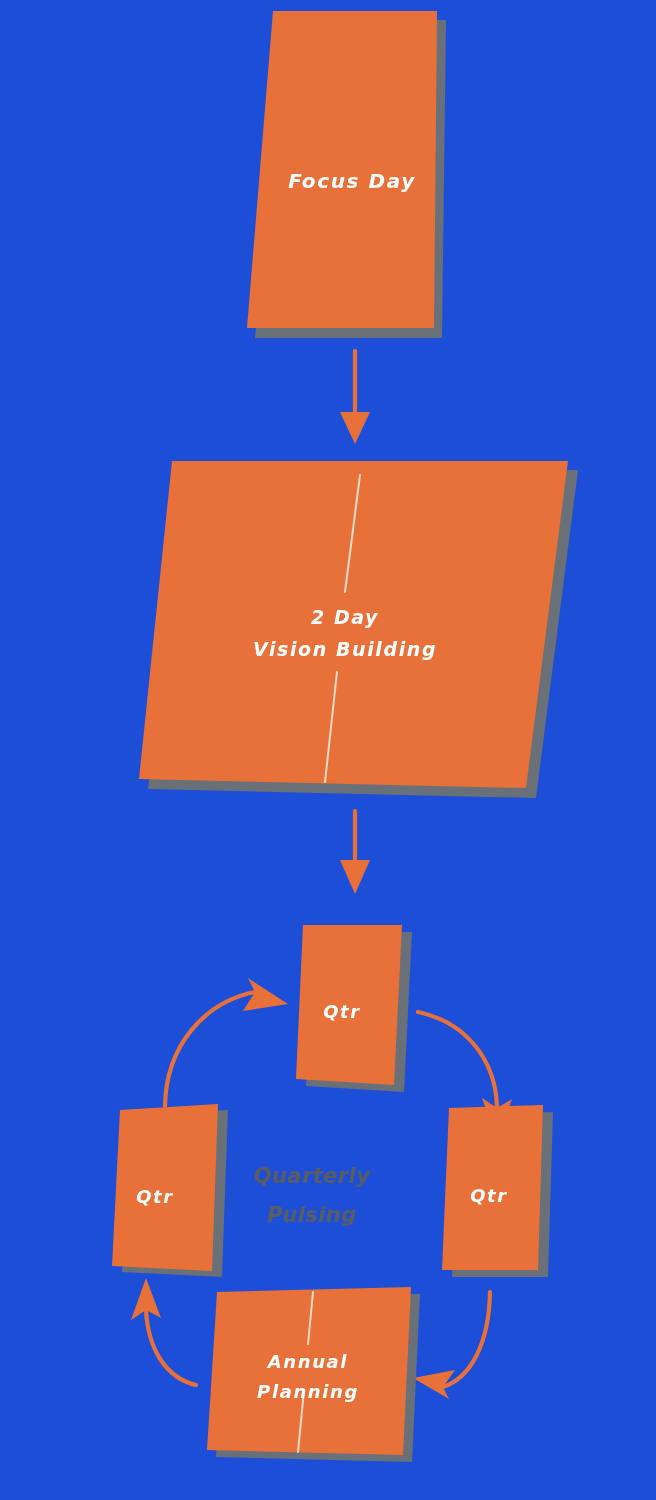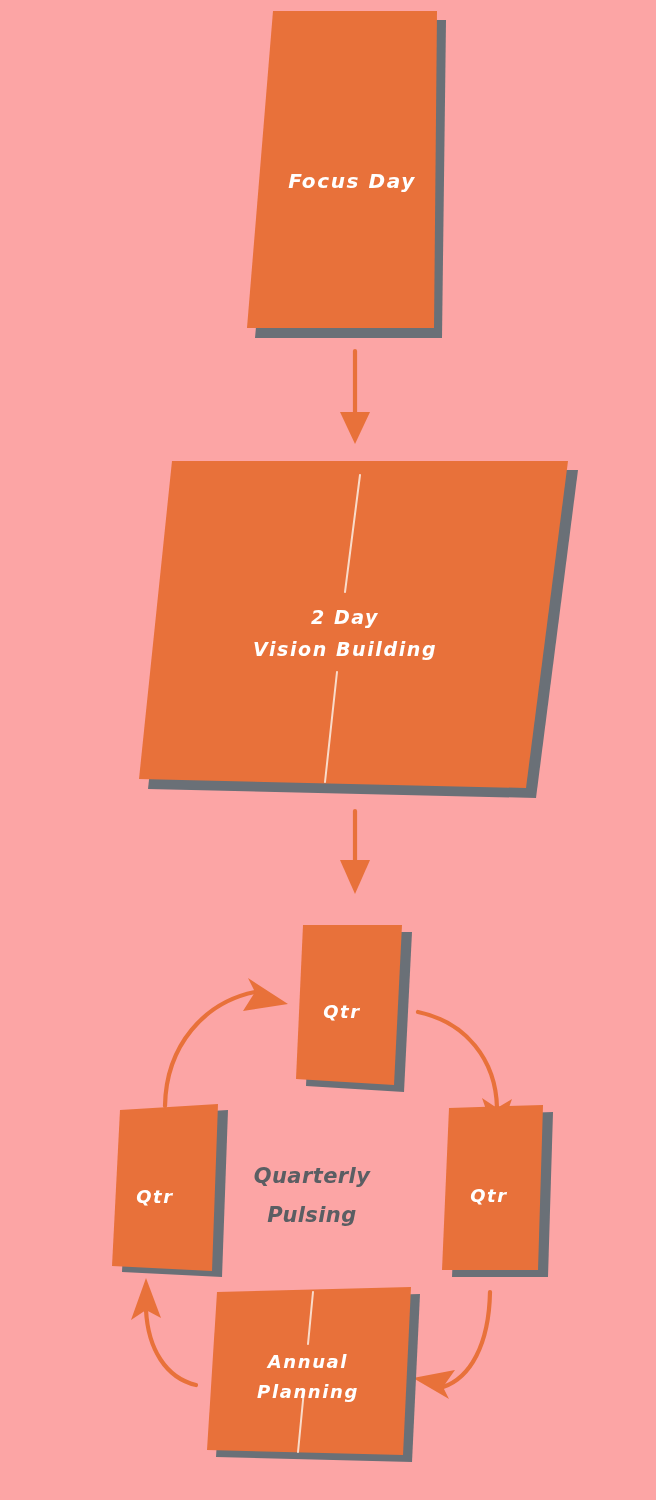--- a/index.html
+++ b/index.html
@@ -10,21 +10,21 @@
   body {
     width: 656px;
     height: 1500px;
     font-family: "DejaVu Sans", sans-serif;
     overflow: hidden;
   }
   #diagram-root {
     position: relative;
     width: 656px;
     height: 1500px;
-    background: #fca5a5;
+    background: #1d4ed8;
   }
   svg.diagram-canvas {
     display: block;
     width: 656px;
     height: 1500px;
   }
   .box-label {
     font-family: "DejaVu Sans", sans-serif;
     font-weight: bold;
     font-style: italic;

